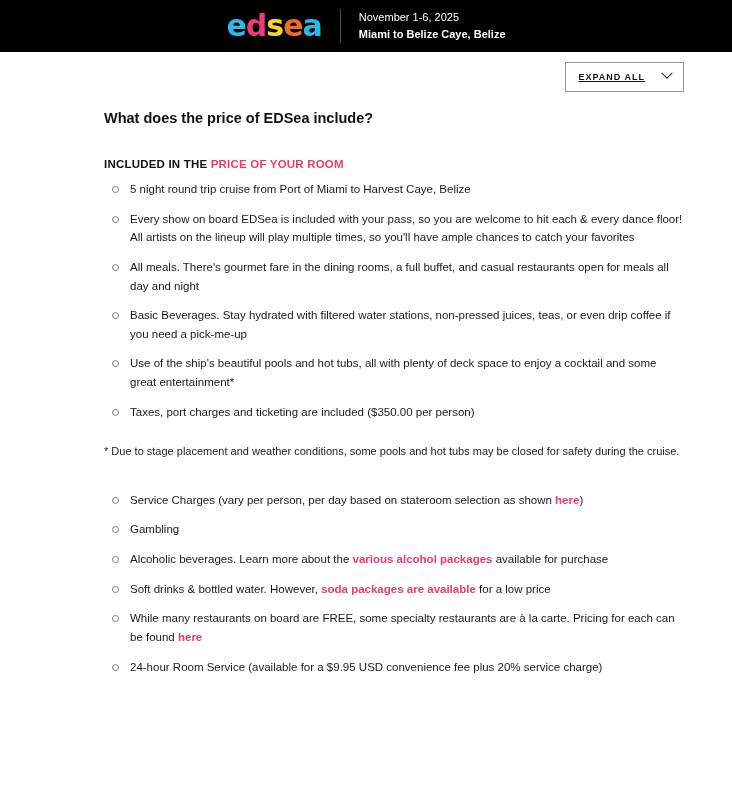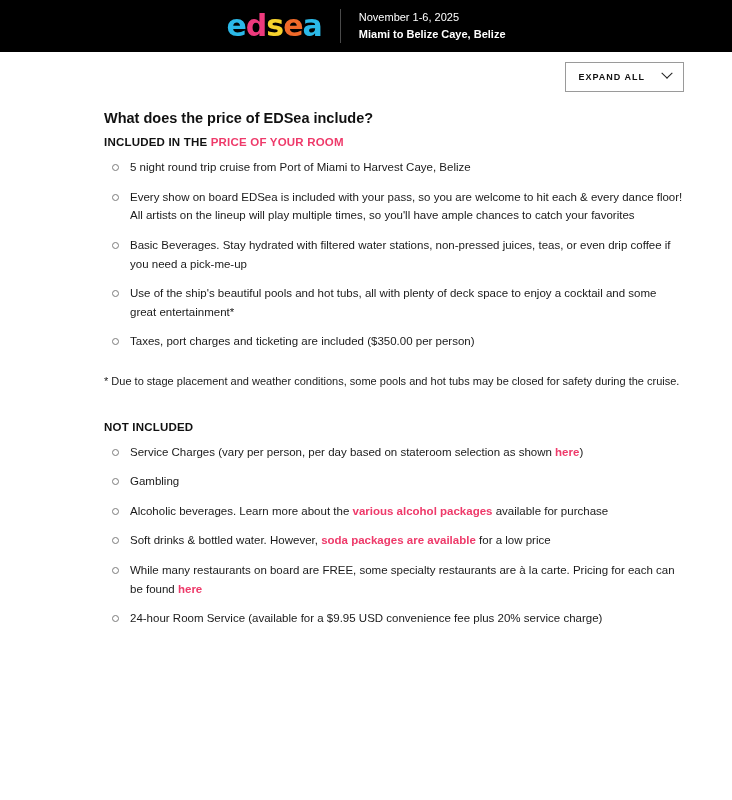--- a/index.html
+++ b/index.html
@@ -64,38 +64,39 @@
     color: #111111;
     font-size: 9px;
     font-weight: bold;
     letter-spacing: 1px;
     padding: 9px 12px;
     display: flex;
     align-items: flex-start;
     gap: 18px;
     cursor: pointer;
     min-width: 88px;
+    text-decoration: underline;
   }
   .chev {
     width: 8px;
     height: 8px;
     border-right: 1.4px solid #222;
     border-bottom: 1.4px solid #222;
     transform: rotate(45deg) translate(-2px,-2px);
   }
 
   
   .content {
     padding: 18px 48px 30px 104px;
   }
   .accordion-head {
     display: flex;
     align-items: flex-start;
     justify-content: space-between;
-    margin-bottom: 10px;
+    margin-bottom: 32px;
   }
   .accordion-title {
     font-size: 14.5px;
     font-weight: bold;
     color: #111111;
   }
 
   .section-label {
     font-size: 11.5px;
     font-weight: bold;
@@ -174,28 +175,28 @@
 
   </div>
 
   <div class="section-label">
     <span>INCLUDED IN THE </span><span class="pink">PRICE OF YOUR ROOM</span>
   </div>
 
   <ul class="bullets">
     <li>5 night round trip cruise from Port of Miami to Harvest Caye, Belize</li>
     <li>Every show on board EDSea is included with your pass, so you are welcome to hit each &amp; every dance floor! All artists on the lineup will play multiple times, so you'll have ample chances to catch your favorites</li>
+    <li>All meals. There's gourmet fare in the dining rooms, a full buffet, and casual restaurants open for meals all day and night</li>
     <li>Basic Beverages. Stay hydrated with filtered water stations, non-pressed juices, teas, or even drip coffee if you need a pick-me-up</li>
     <li>Use of the ship's beautiful pools and hot tubs, all with plenty of deck space to enjoy a cocktail and some great entertainment*</li>
     <li>Taxes, port charges and ticketing are included ($350.00 per person)</li>
   </ul>
 
   <div class="note">* Due to stage placement and weather conditions, some pools and hot tubs may be closed for safety during the cruise.</div>
 
-  <div class="section-label">NOT INCLUDED</div>
 
   <ul class="bullets">
     <li><span>Service Charges (vary per person, per day based on stateroom selection as shown </span><a class="lnk" href="#">here</a><span>)</span></li>
     <li><span>Gambling</span></li>
     <li><span>Alcoholic beverages. Learn more about the </span><a class="lnk" href="#">various alcohol packages</a><span> available for purchase</span></li>
     <li><span>Soft drinks &amp; bottled water. However, </span><a class="lnk" href="#">soda packages are available</a><span> for a low price</span></li>
     <li><span>While many restaurants on board are FREE, some specialty restaurants are à la carte. Pricing for each can be found </span><a class="lnk" href="#">here</a></li>
     <li><span>24-hour Room Service (available for a $9.95 USD convenience fee plus 20% service charge)</span></li>
 
   </ul>

